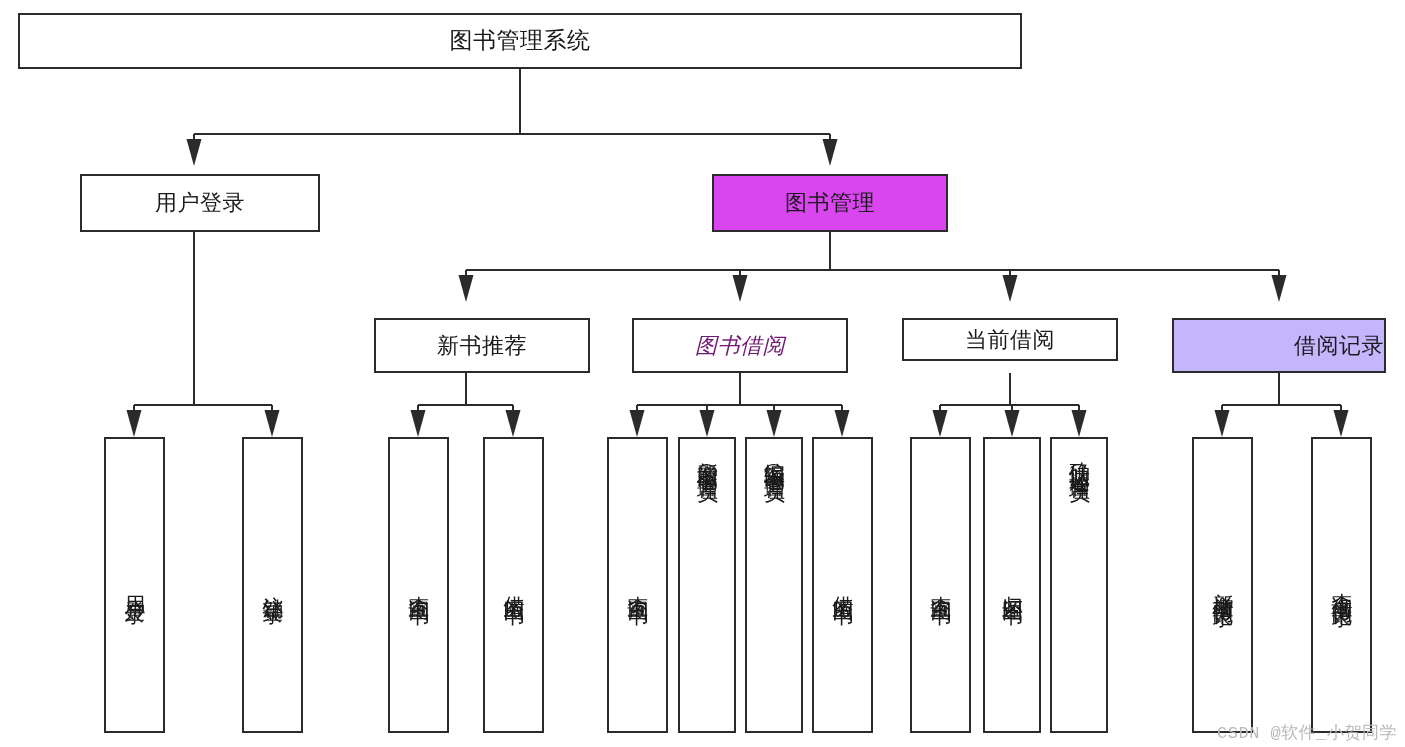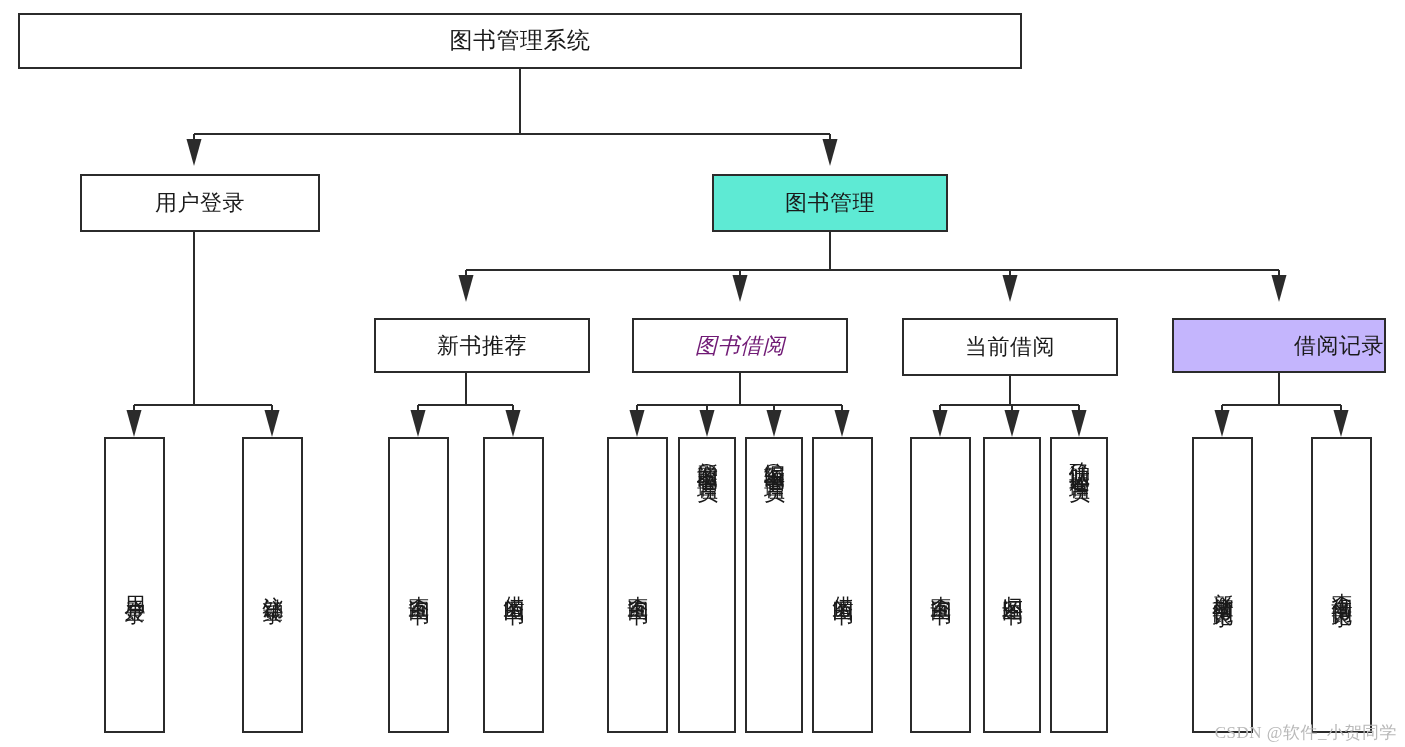--- a/index.html
+++ b/index.html
@@ -72,21 +72,21 @@
   .node.vert.centered {
     align-items: center;
     padding-top: 0;
   }
   #watermark {
     position: absolute;
     right: 8px;
     bottom: 3px;
     font-size: 17px;
     color: #b9b9b9;
-    font-family: Liberation Serif, serif;
+    font-family: Liberation Mono, monospace;
     white-space: nowrap;
     letter-spacing: 0.5px;
   }
 </style>
 </head>
 <body>
 
 <div id="diagram-root">
 
   <svg id="edge-layer" viewBox="0 0 1405 747" width="1405" height="747" xmlns="http://www.w3.org/2000/svg">
@@ -144,30 +144,30 @@
       <polygon points="1333.5,410 1348.5,410 1341,437" fill="#2b2b2b"></polygon>
     </svg>
 
   <div id="node-layer">
       <div class="node horiz root" style="left: 18px; top: 13px; width: 1004px; height: 56px; border-color: rgb(43, 43, 43); background: rgb(255, 255, 255); justify-content: center;">
         <span class="node-label" style="color: rgb(26, 26, 26);">图书管理系统</span>
       </div>
       <div class="node horiz level2" style="left: 80px; top: 174px; width: 240px; height: 58px; border-color: rgb(43, 43, 43); background: rgb(255, 255, 255);">
         <span class="node-label" style="color: rgb(26, 26, 26);">用户登录</span>
       </div>
-      <div class="node horiz level2" style="left: 712px; top: 174px; width: 236px; height: 58px; border-color: rgb(43, 43, 43); background: #5eead4;">
+      <div class="node horiz level2" style="left: 712px; top: 174px; width: 236px; height: 58px; border-color: rgb(43, 43, 43); background: #d946ef;">
         <span class="node-label" style="color: rgb(26, 26, 26);">图书管理</span>
       </div>
       <div class="node horiz level3" style="left: 362px; top: 318px; width: 216px; height: 55px; border-color: rgb(43, 43, 43); background: rgb(255, 255, 255); margin-left: 12px;">
         <span class="node-label" style="color: rgb(26, 26, 26);">新书推荐</span>
       </div>
       <div class="node horiz level3" style="left: 632px; top: 318px; width: 216px; height: 55px; border-color: rgb(43, 43, 43); background: rgb(255, 255, 255);">
         <span class="node-label" style="color: #701a75; font-style: italic;">图书借阅</span>
       </div>
-      <div class="node horiz level3" style="left: 902px; top: 318px; width: 216px; height: 58px; border-color: rgb(43, 43, 43); background: rgb(255, 255, 255);">
+      <div class="node horiz level3" style="left: 902px; top: 318px; width: 216px; height: 43px; border-color: rgb(43, 43, 43); background: rgb(255, 255, 255);">
         <span class="node-label" style="color: rgb(26, 26, 26);">当前借阅</span>
       </div>
       <div class="node horiz level3" style="left: 1172px; top: 318px; width: 214px; height: 55px; border-color: rgb(43, 43, 43); background: #c4b5fd; justify-content: flex-end;">
         <span class="node-label" style="color: rgb(26, 26, 26);">借阅记录</span>
       </div>
       <div class="node vert leaf centered" style="left: 104px; top: 437px; width: 61px; height: 296px; border-color: rgb(43, 43, 43); background: rgb(255, 255, 255);">
         <span class="node-label" style="color: rgb(26, 26, 26);">用户登录</span>
       </div>
       <div class="node vert leaf centered" style="left: 242px; top: 437px; width: 61px; height: 296px; border-color: rgb(43, 43, 43); background: rgb(255, 255, 255);">
         <span class="node-label" style="color: rgb(26, 26, 26);">注销登录</span>

